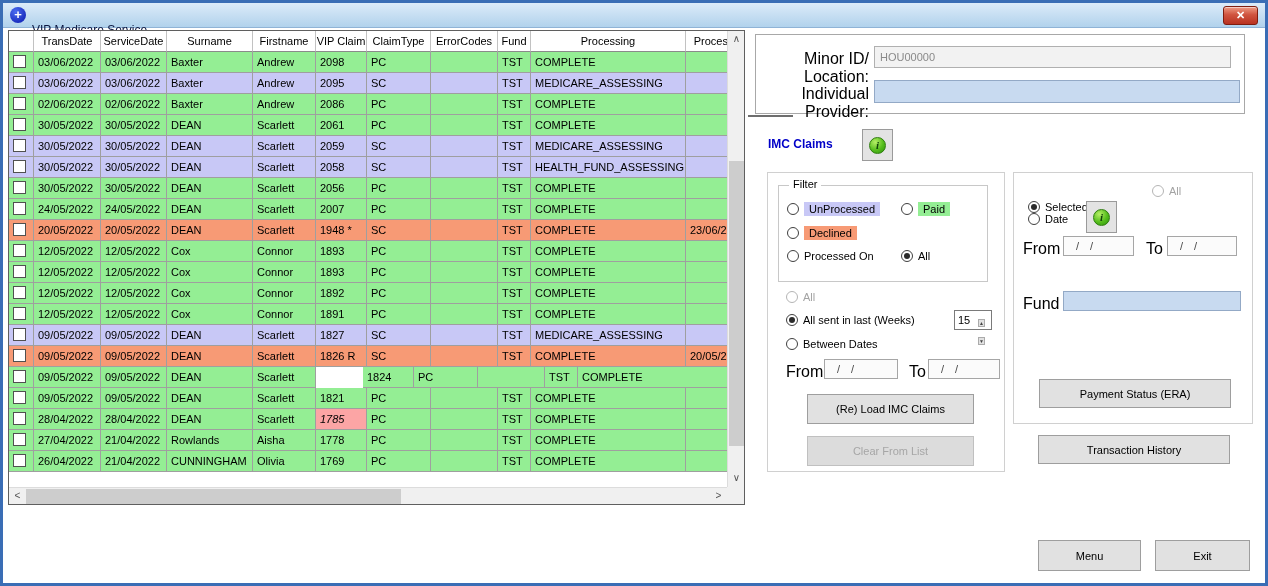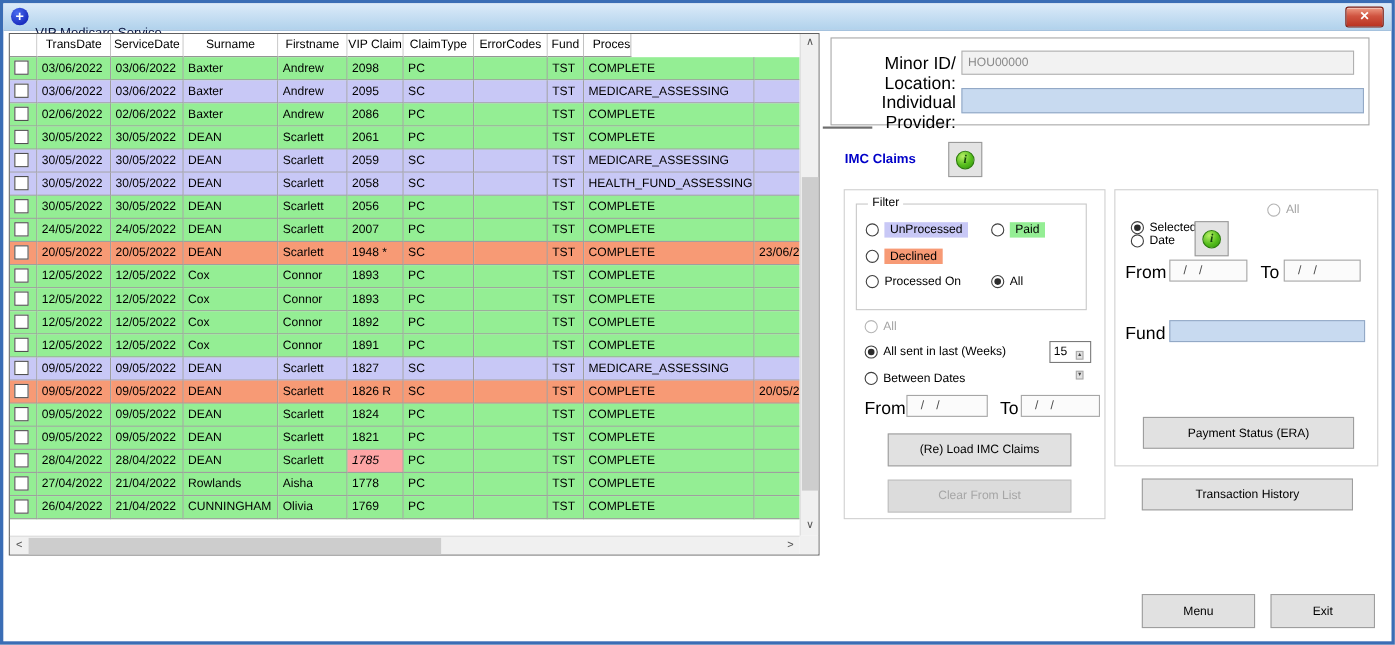--- a/index.html
+++ b/index.html
@@ -109,20 +109,21 @@
       <div class="grow" id="grid-header">
           <div class="h" style="width: 25px;"></div>
           <div class="h" style="width: 67px;">TransDate</div>
           <div class="h" style="width: 66px;">ServiceDate</div>
           <div class="h" style="width: 86px;">Surname</div>
           <div class="h" style="width: 63px;">Firstname</div>
           <div class="h" style="width: 51px;">VIP Claim</div>
           <div class="h" style="width: 64px;">ClaimType</div>
           <div class="h" style="width: 67px;">ErrorCodes</div>
           <div class="h" style="width: 33px;">Fund</div>
+          <div class="h" style="width: 155px;">Processing</div>
           <div class="h" style="width: 43px; text-align: right;">Proces</div>
         </div>
       <div id="grid-body">
           <div class="grow">
             <div class="c cbcell" style="width: 25px; background-color: rgb(148, 238, 148);">
               <span class="cb" style="display: block;"></span>
             </div>
             <div class="c" style="width: 67px; background-color: rgb(148, 238, 148);">03/06/2022</div>
             <div class="c" style="width: 66px; background-color: rgb(148, 238, 148);">03/06/2022</div>
             <div class="c" style="width: 86px; background-color: rgb(148, 238, 148);">Baxter</div>
@@ -345,21 +346,21 @@
             <div class="c" style="width: 43px; background-color: rgb(247, 154, 117);">20/05/2</div>
           </div>
           <div class="grow">
             <div class="c cbcell" style="width: 25px; background-color: rgb(148, 238, 148);">
               <span class="cb" style="display: block;"></span>
             </div>
             <div class="c" style="width: 67px; background-color: rgb(148, 238, 148);">09/05/2022</div>
             <div class="c" style="width: 66px; background-color: rgb(148, 238, 148);">09/05/2022</div>
             <div class="c" style="width: 86px; background-color: rgb(148, 238, 148);">DEAN</div>
             <div class="c" style="width: 63px; background-color: rgb(148, 238, 148);">Scarlett</div>
-            <div class="c" style="width: 51px; background-color: rgb(148, 238, 148);">1824</div>
+            <div class="c" style="width: 51px; background-color: rgb(148, 238, 148); margin-left: 47px;">1824</div>
             <div class="c" style="width: 64px; background-color: rgb(148, 238, 148);">PC</div>
             <div class="c" style="width: 67px; background-color: rgb(148, 238, 148);"></div>
             <div class="c" style="width: 33px; background-color: rgb(148, 238, 148);">TST</div>
             <div class="c" style="width: 155px; background-color: rgb(148, 238, 148);">COMPLETE</div>
             <div class="c" style="width: 43px; background-color: rgb(148, 238, 148);"></div>
           </div>
           <div class="grow">
             <div class="c cbcell" style="width: 25px; background-color: rgb(148, 238, 148);">
               <span class="cb" style="display: block;"></span>
             </div>

